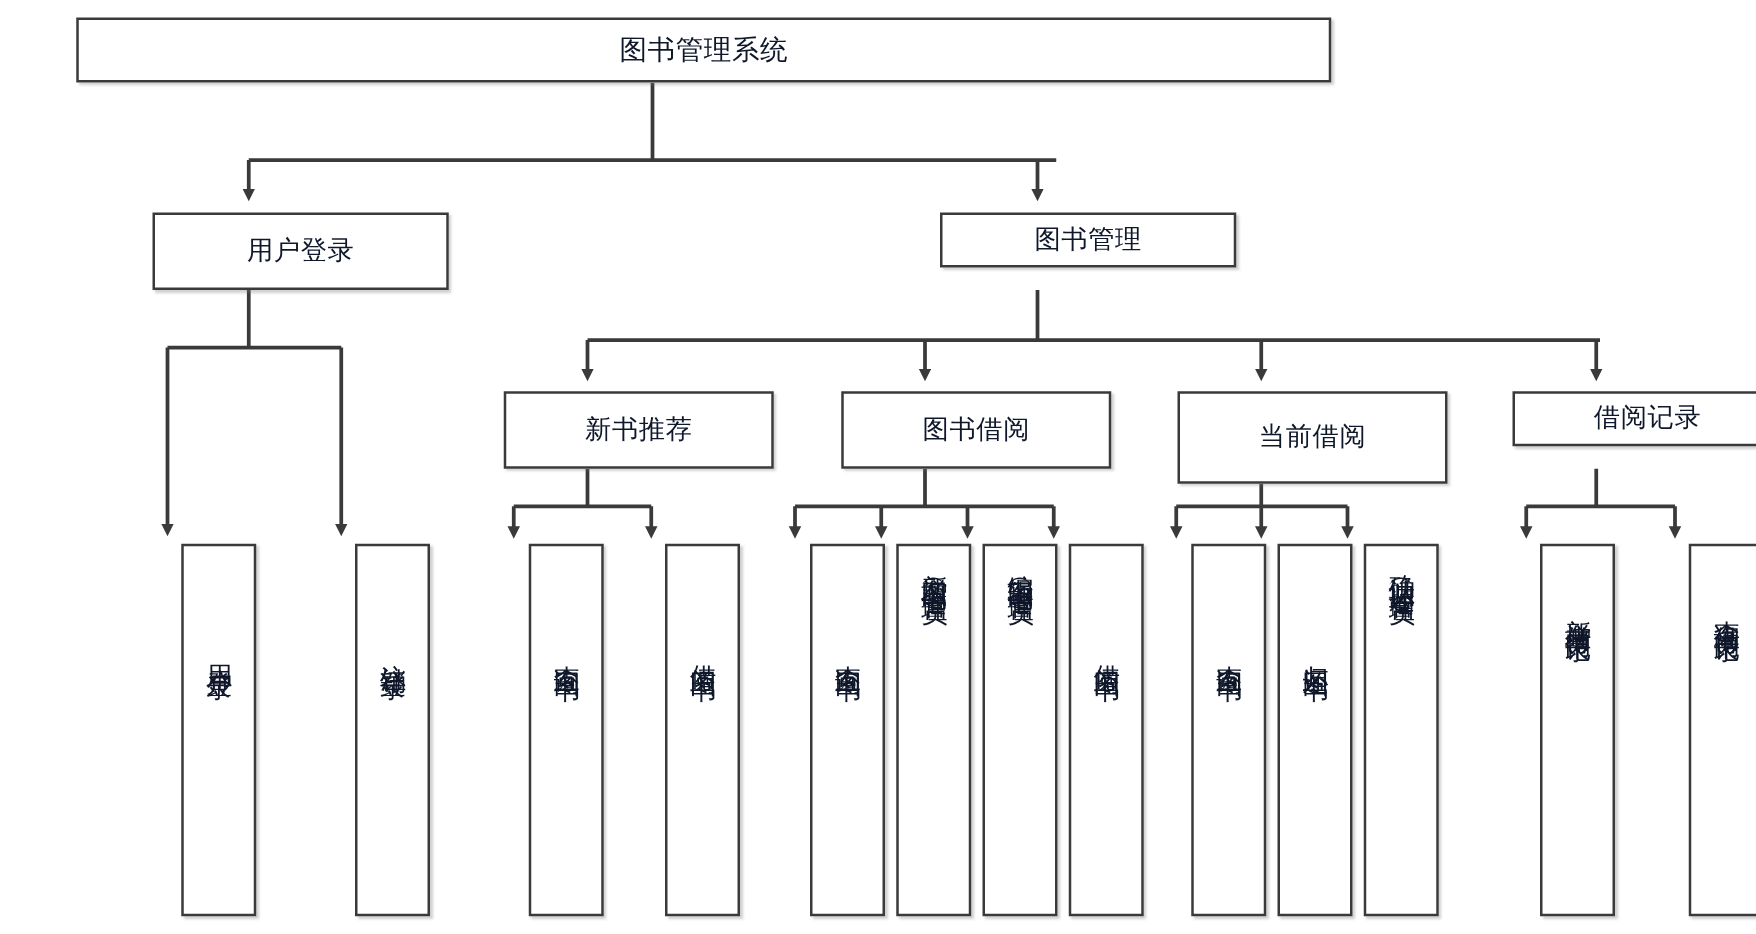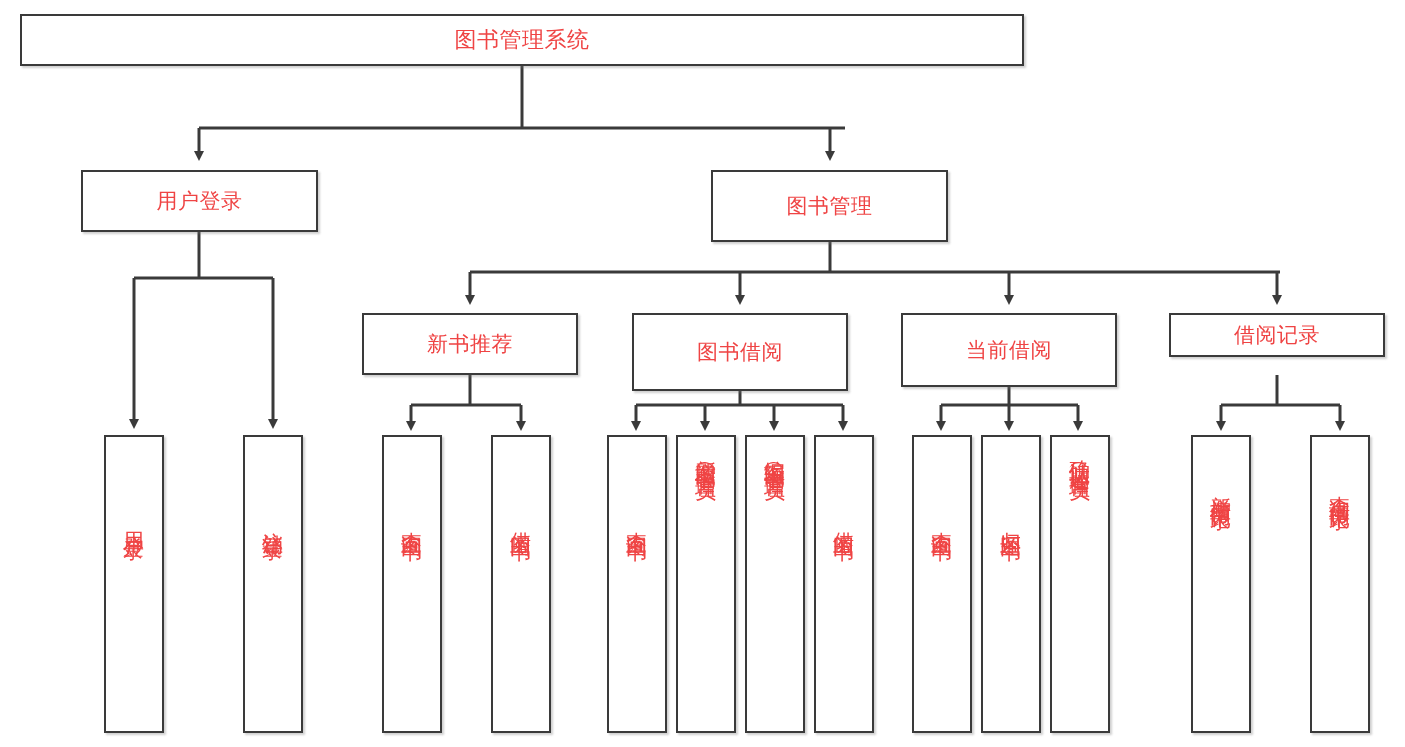--- a/index.html
+++ b/index.html
@@ -27,21 +27,22 @@
   }
   .node {
     position: absolute;
     box-sizing: border-box;
     background: #ffffff;
     border: 2px solid #3a3a3a;
     box-shadow: 2px 2px 2px rgba(120,120,120,0.35);
     display: flex;
     align-items: center;
     justify-content: center;
-    color: #ef4444;
+    color: #0f172a;
+    margin-left: 41px;
   }
   .node-label {
     text-align: center;
     line-height: 1.12;
     letter-spacing: 0.5px;
     white-space: pre;
   }
   .node.h .node-label {
     writing-mode: horizontal-tb;
     font-size: 21px;
@@ -126,28 +127,28 @@
     </g>
   </svg>
 
   <div class="node h root" style="left:20px; top:14px; width:1004px; height:52px;">
     <span class="node-label">图书管理系统</span>
   </div>
 
   <div class="node h" style="left:81px; top:170px; width:237px; height:62px;">
     <span class="node-label">用户登录</span>
   </div>
-  <div class="node h" style="left:711px; top:170px; width:237px; height:72px;">
+  <div class="node h" style="left:711px; top:170px; width:237px; height:44px;">
     <span class="node-label">图书管理</span>
   </div>
 
   <div class="node h" style="left:362px; top:313px; width:216px; height:62px;">
     <span class="node-label">新书推荐</span>
   </div>
-  <div class="node h" style="left:632px; top:313px; width:216px; height:78px;">
+  <div class="node h" style="left:632px; top:313px; width:216px; height:62px;">
     <span class="node-label">图书借阅</span>
   </div>
   <div class="node h" style="left:901px; top:313px; width:216px; height:74px;">
     <span class="node-label">当前借阅</span>
   </div>
   <div class="node h" style="left:1169px; top:313px; width:216px; height:44px;">
     <span class="node-label">借阅记录</span>
   </div>
 
   <div class="node v" style="left:104px; top:435px; width:60px; height:298px; padding-top:78px;">

